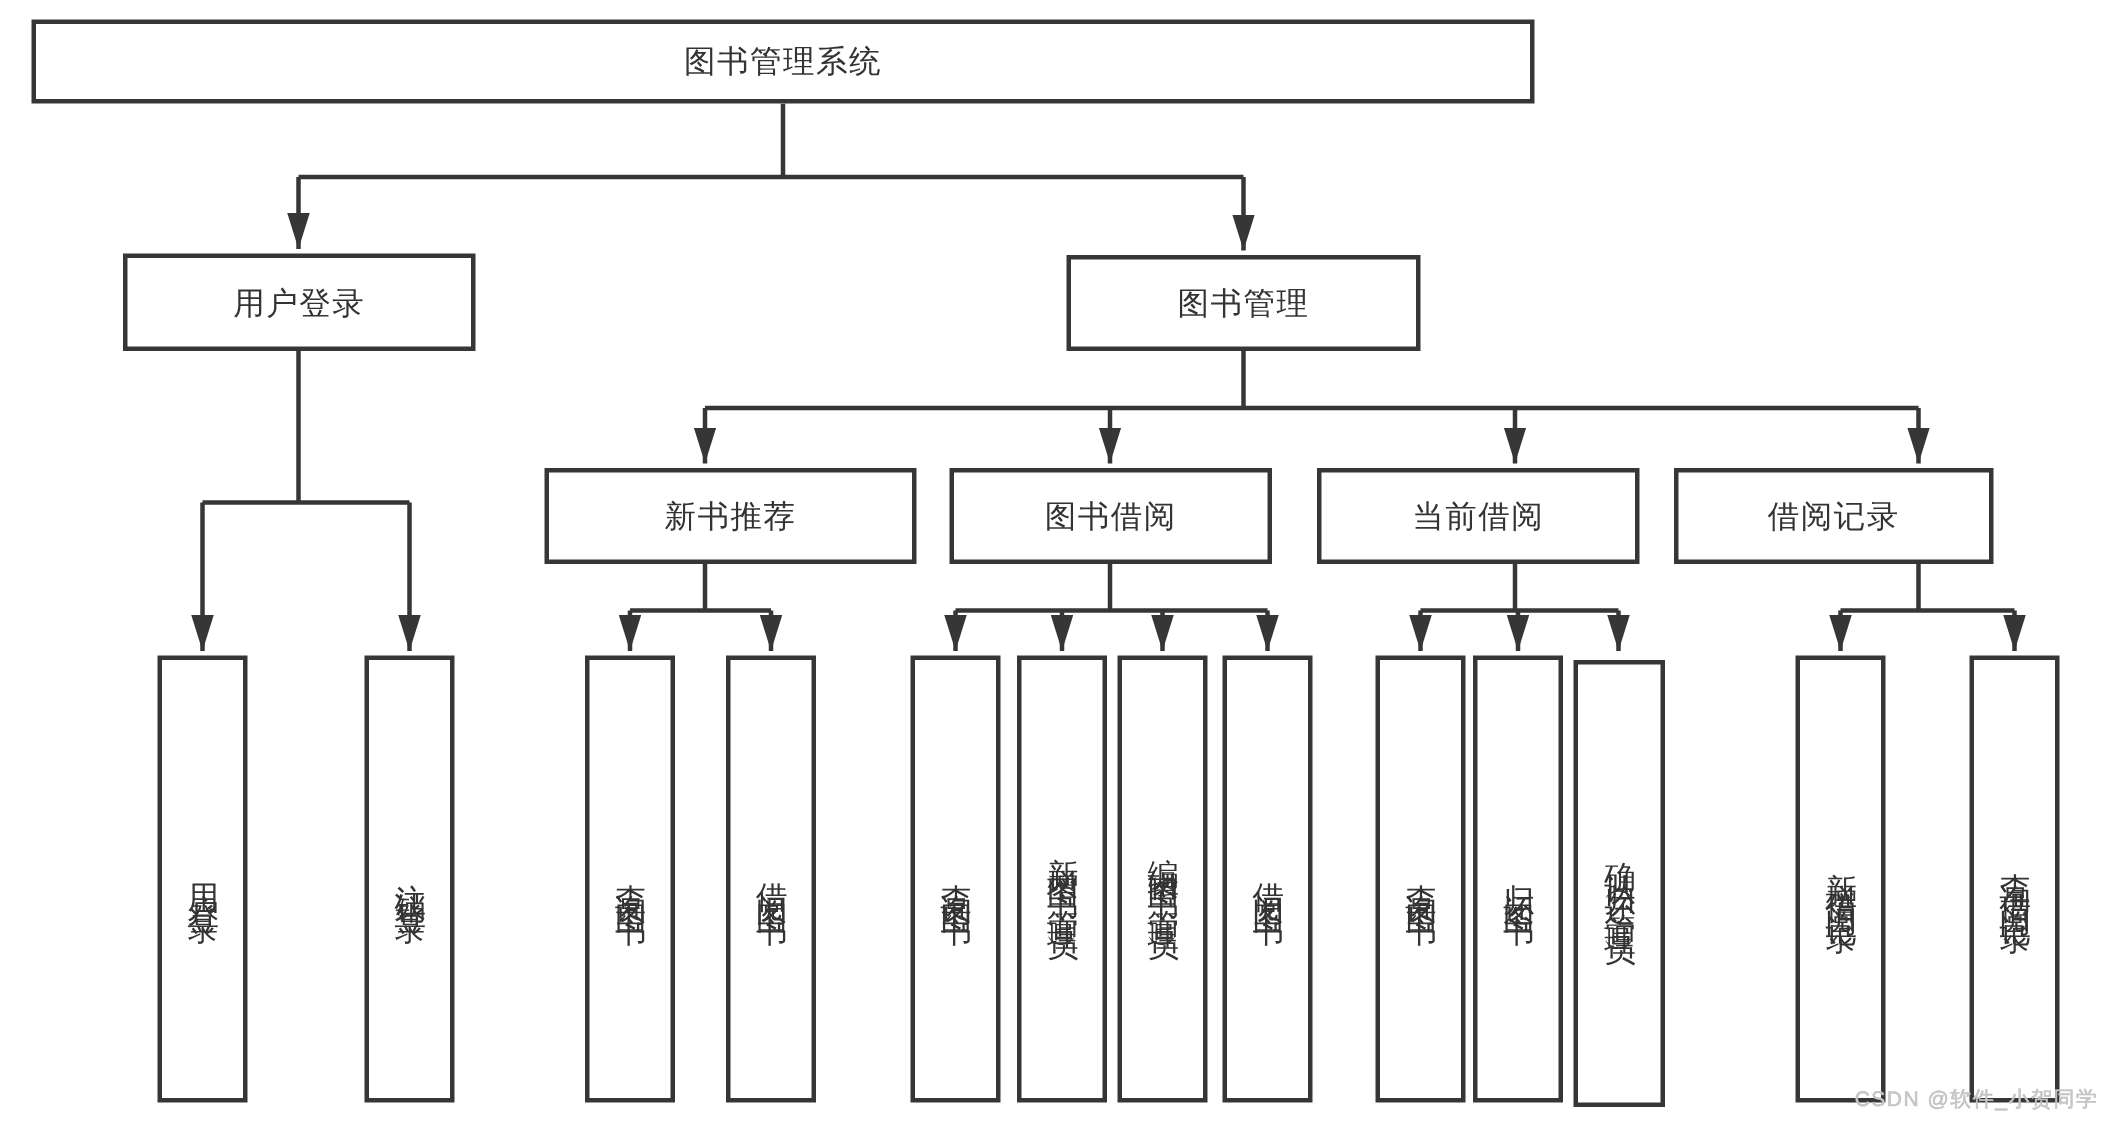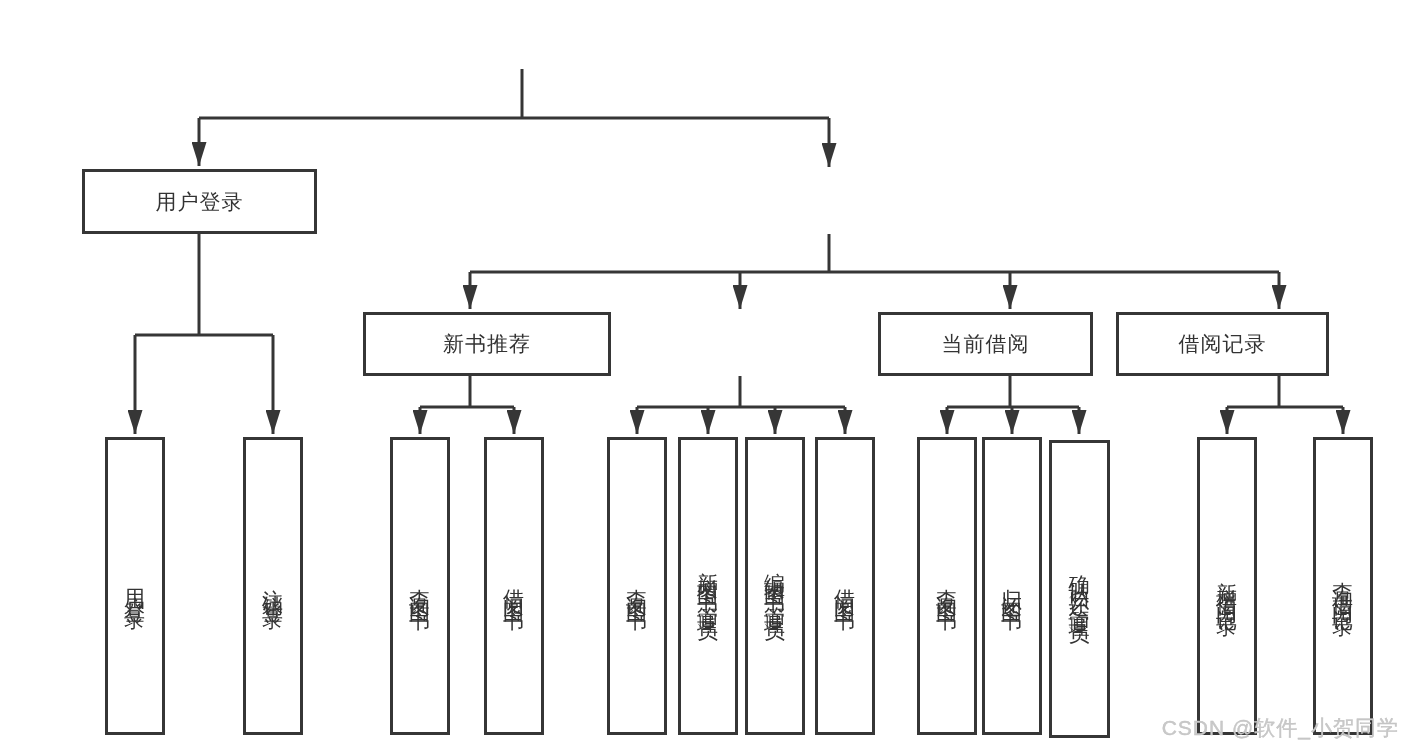--- a/index.html
+++ b/index.html
@@ -41,21 +41,21 @@
     text-orientation: upright;
     letter-spacing: 7px;
     line-height: 1;
     white-space: nowrap;
   }
   #watermark {
     position: absolute;
     right: 6px;
     bottom: 5px;
     z-index: 3;
-    font-size: 21px;
+    font-size: 14px;
     color: #c9c9c9;
     letter-spacing: 1px;
     -webkit-text-stroke: 0.4px #bfbfbf;
   }
 </style>
 </head>
 <body>
 
 <div id="stage">
 
@@ -102,24 +102,27 @@
       <path d="M1012,407 V434" marker-end="url(#arr)"></path>
       <path d="M1079,407 V434" marker-end="url(#arr)"></path>
 
       <path d="M1279,376 V407"></path>
       <path d="M1227,407 H1343"></path>
       <path d="M1227,407 V434" marker-end="url(#arr)"></path>
       <path d="M1343,407 V434" marker-end="url(#arr)"></path>
     </g>
   </svg>
 
+  <div class="node h" style="left:21px; top:13px; width:1002px; height:56px">图书管理系统</div>
 
   <div class="node h" style="left:82px; top:169px; width:235px; height:65px">用户登录</div>
+  <div class="node h" style="left:711px; top:170px; width:236px; height:64px">图书管理</div>
 
   <div class="node h" style="left:363px; top:312px; width:248px; height:64px">新书推荐</div>
+  <div class="node h" style="left:633px; top:312px; width:215px; height:64px">图书借阅</div>
   <div class="node h" style="left:878px; top:312px; width:215px; height:64px">当前借阅</div>
   <div class="node h" style="left:1116px; top:312px; width:213px; height:64px">借阅记录</div>
 
   <div class="node v" style="left:105px; top:437px; width:60px; height:298px">
     <span>用户登录</span>
   </div>
   <div class="node v" style="left:243px; top:437px; width:60px; height:298px">
     <span>注销登录</span>
   </div>
 

